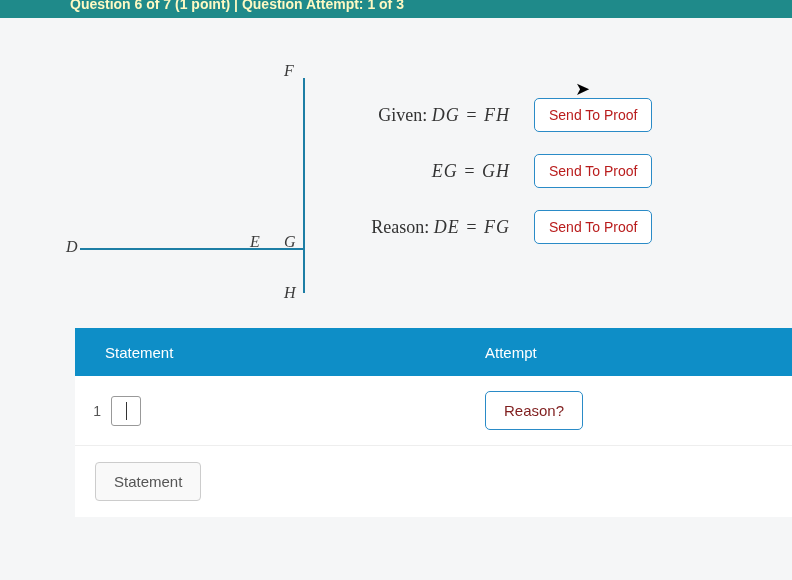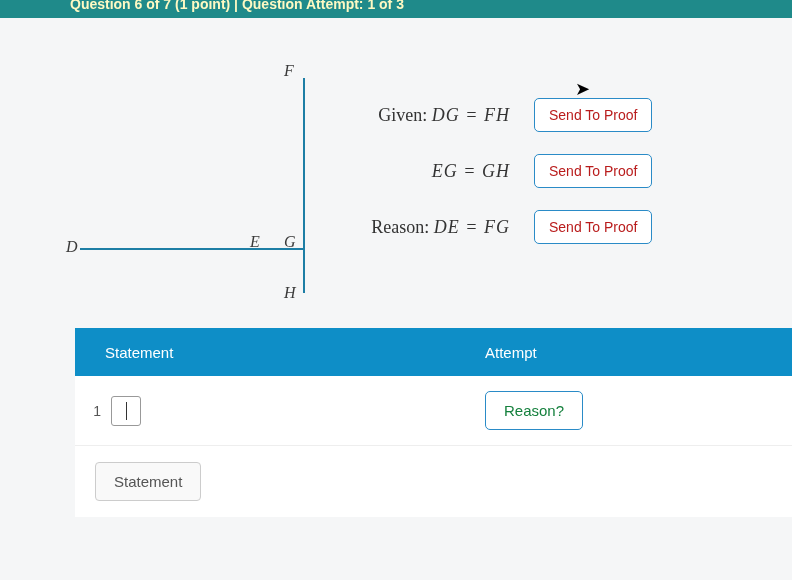--- a/index.html
+++ b/index.html
@@ -151,21 +151,21 @@
       display: flex;
       align-items: center;
       padding-left: 4px;
     }
     .col-rsn-body {
       flex: 1;
       padding-left: 10px;
     }
     .reason-btn {
       border: 1.5px solid #2a8bc7;
-      color: #15803d;
+      color: #7f1d1d;
       background: #fff;
       border-radius: 5px;
       padding: 10px 18px;
       font-size: 15px;
       cursor: pointer;
     }
     .validate-row {
       background: #fff;
       padding: 16px 20px;
     }

